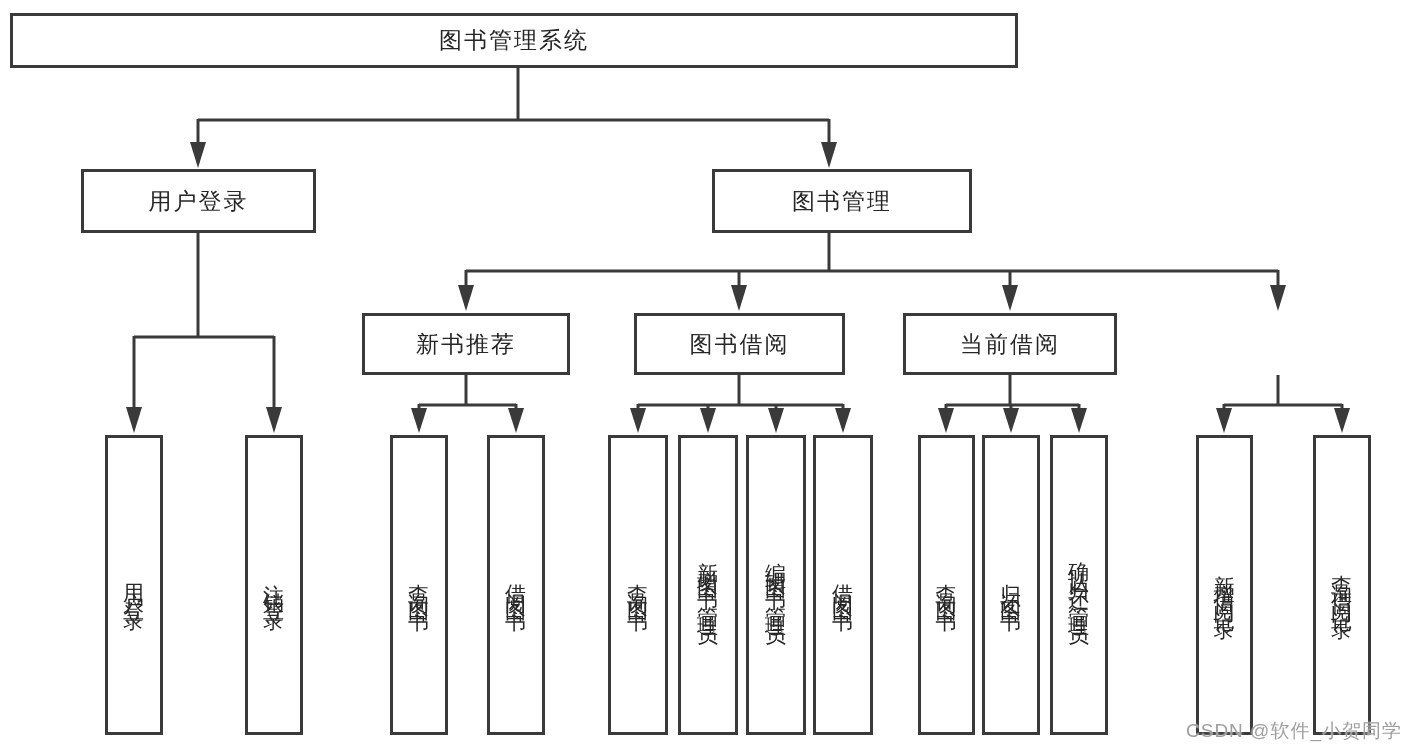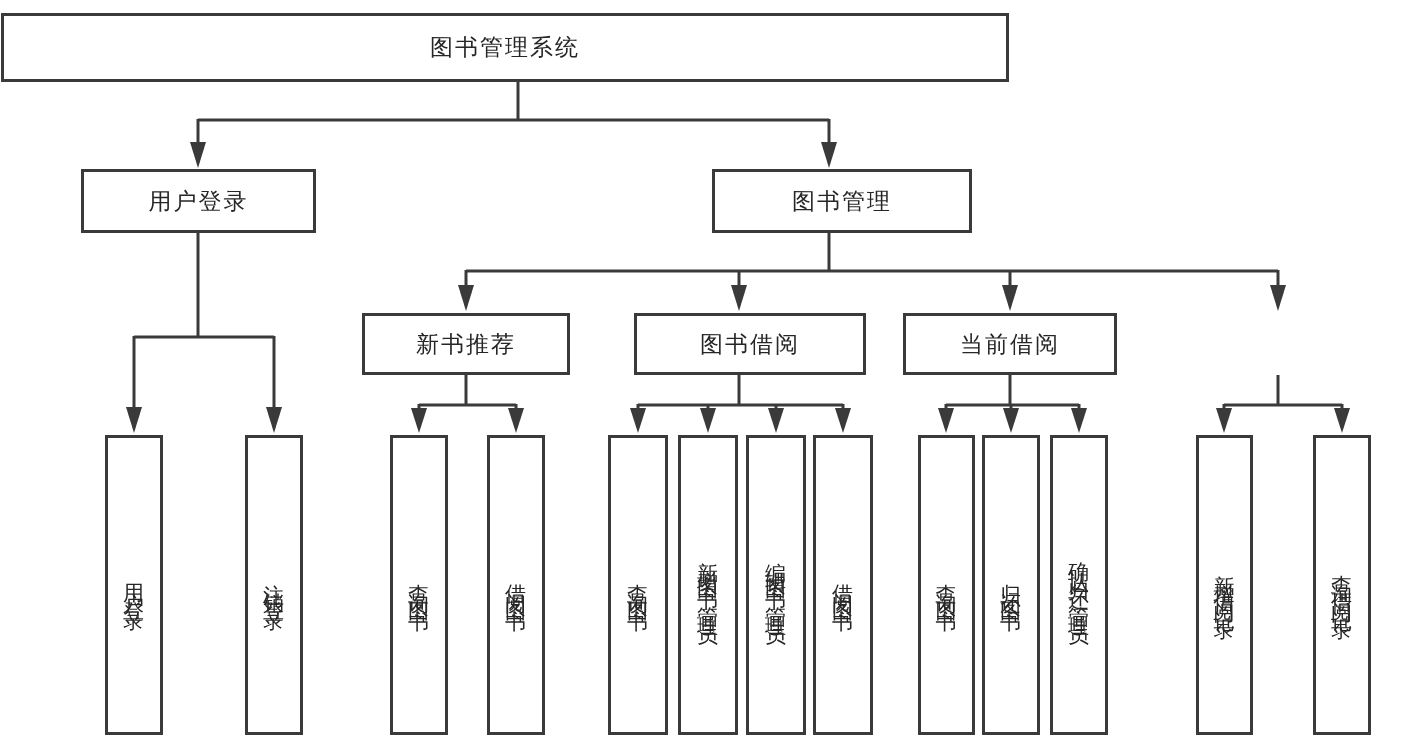--- a/index.html
+++ b/index.html
@@ -39,25 +39,25 @@
   }
   .vlabel {
     writing-mode: vertical-rl;
     text-orientation: mixed;
     font-size: 21px;
     letter-spacing: 9px;
     line-height: 1;
     white-space: nowrap;
   }
   
-  .b-root    { left: 1px;   top: 13px;  width: 1008px; height: 69px; }
+  .b-root    { left: 10px;   top: 13px;  width: 1008px; height: 55px; }
   .b-login   { left: 81px;   top: 169px; width: 235px;  height: 64px; }
   .b-mgmt    { left: 712px;  top: 169px; width: 260px;  height: 64px; }
   .b-rec     { left: 362px;  top: 313px; width: 208px;  height: 62px; text-align: center; }
-  .b-borrow  { left: 634px;  top: 313px; width: 232px;  height: 62px; }
+  .b-borrow  { left: 634px;  top: 313px; width: 211px;  height: 62px; }
   .b-current { left: 903px;  top: 313px; width: 214px;  height: 62px; }
   .b-records { left: 1172px; top: 313px; width: 212px;  height: 62px; }
   
   .leaf { top: 435px; height: 300px; }
   .l-login1 { left: 105px;  width: 58px; }
   .l-login2 { left: 245px;  width: 58px; }
   .l-rec1   { left: 390px;  width: 58px; }
   .l-rec2   { left: 487px;  width: 58px; }
   .l-bor1   { left: 608px;  width: 60px; }
   .l-bor2   { left: 678px;  width: 60px; }
@@ -216,14 +216,15 @@
     <span class="vlabel">确认归还（管理员）</span>
   </div>
 
   <div class="node leaf l-rcd1">
     <span class="vlabel">新增借阅记录</span>
   </div>
   <div class="node leaf l-rcd2">
     <span class="vlabel">查询借阅记录</span>
   </div>
 
+  <div class="watermark">CSDN @软件_小贺同学</div>
 
 </div>
 
 </body></html>

